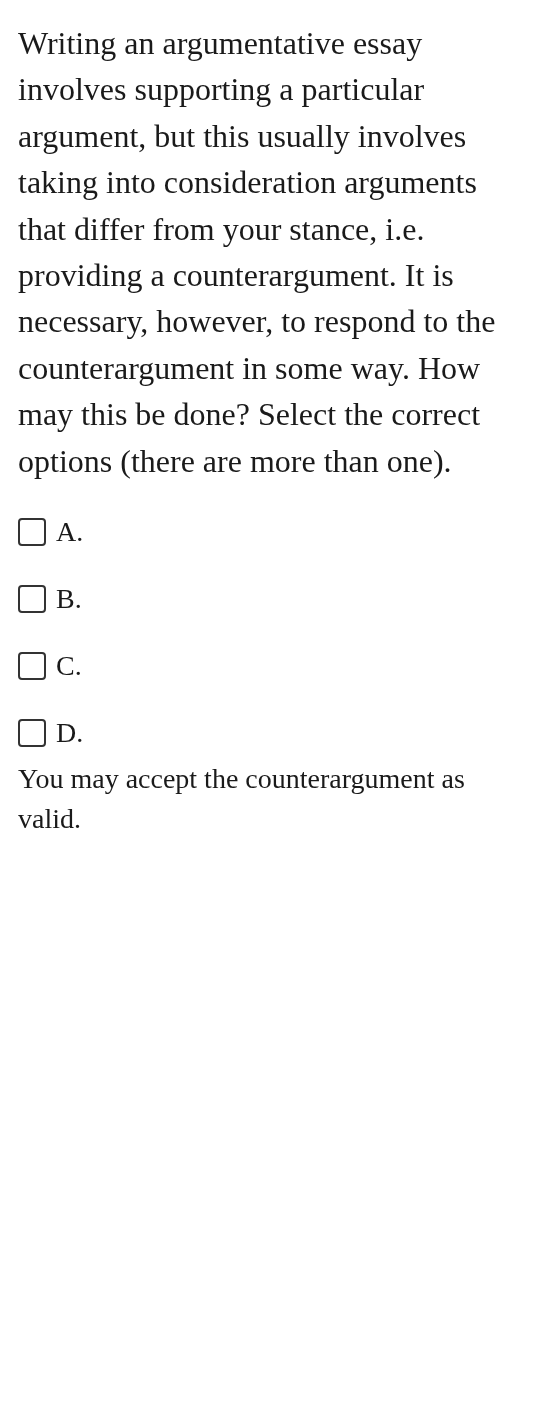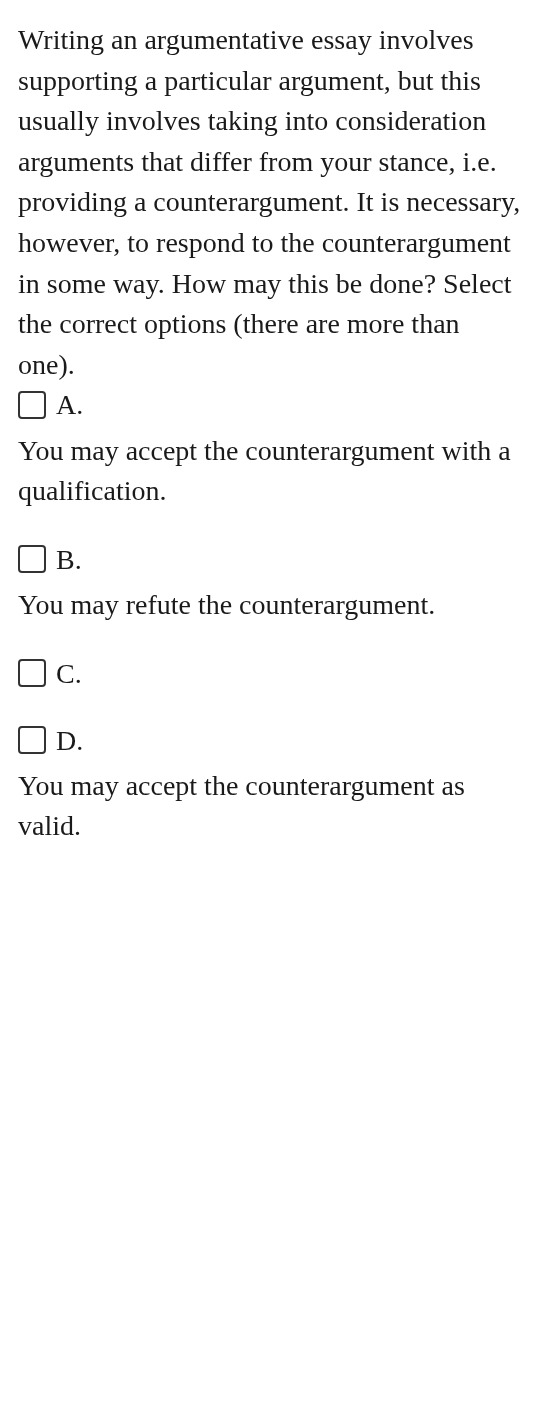--- a/index.html
+++ b/index.html
@@ -13,21 +13,22 @@
       font-family: Georgia, 'Times New Roman', serif;
       font-size: 28px;
       line-height: 1.4;
       color: #1a1a1a;
       padding: 20px 18px;
       width: 539px;
       min-height: 1408px;
     }
 
     .question-text {
-      font-size: 28px;
+      margin-bottom: 28px;
+      font-size: 32px;
       line-height: 1.45;
     }
 
     .option-block {
       margin-bottom: 28px;
     }
 
     .option-label-row {
       display: flex;
       align-items: center;
@@ -60,29 +61,27 @@
 </head>
 <body>
 
 <div class="question-text">Writing an argumentative essay involves supporting a particular argument, but this usually involves taking into consideration arguments that differ from your stance, i.e. providing a counterargument. It is necessary, however, to respond to the counterargument in some way. How may this be done? Select the correct options (there are more than one).</div>
 
 <div class="option-block">
   <div class="option-label-row">
     <div class="checkbox"></div>
     <span class="option-letter">A.</span>
   </div>
-  <div class="option-text">You may accept the counterargument with a qualification.</div>
 </div>
 
 <div class="option-block">
   <div class="option-label-row">
     <div class="checkbox"></div>
     <span class="option-letter">B.</span>
   </div>
-  <div class="option-text">You may refute the counterargument.</div>
 </div>
 
 <div class="option-block">
   <div class="option-label-row">
     <div class="checkbox"></div>
     <span class="option-letter">C.</span>
   </div>
 </div>
 
 <div class="option-block">

